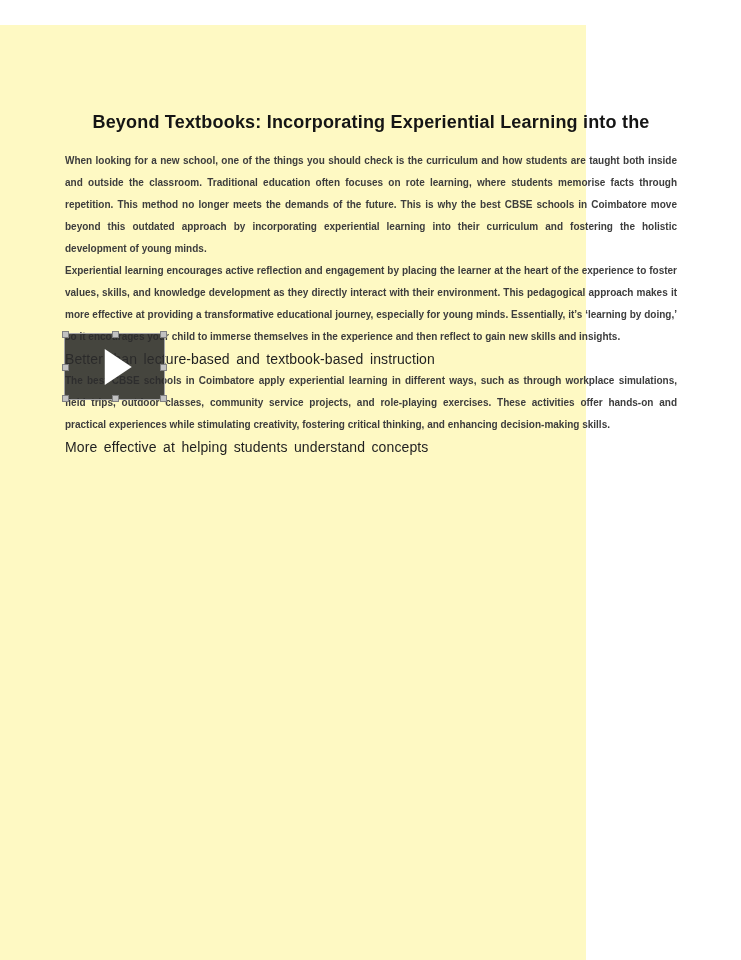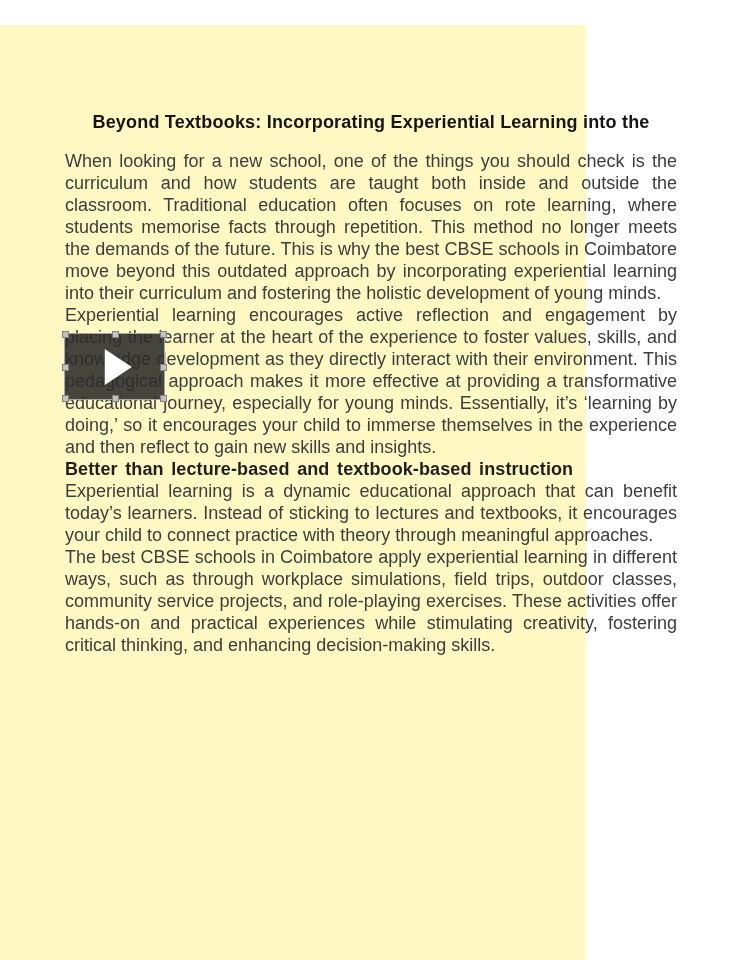--- a/index.html
+++ b/index.html
@@ -30,34 +30,35 @@
     margin-top: 82px;
     font-size: 18px;
     font-weight: bold;
     color: #151515;
     text-align: center;
     line-height: 31px;
     letter-spacing: 0.2px;
   }
   .doc-title .t-line { display: block; }
   p.body-para {
-    font-size: 18px;
+    font-size: 10px;
     color: #3d3d3d;
     line-height: 22px;
     text-align: justify;
     margin: 0;
+    font-weight: bold;
   }
   .p1 { margin-top: 30px; }
   .p2 { margin-top: 29px; }
   .p3 { margin-top: 21px; }
   .p4 { margin-top: 29px; }
   .p5 { margin-top: 21px; }
   h2.section-heading {
-    font-size: 18px;
-    font-weight: bold;
+    font-size: 14px;
+    font-weight: normal;
     color: #1f1f1f;
     line-height: 22px;
     margin: 0;
     word-spacing: 2.5px;
     letter-spacing: 0.1px;
   }
   .h-1 { margin-top: 42px; }
   .h-2 { margin-top: 40px; }
 
   
@@ -111,24 +112,24 @@
     <h1 class="doc-title">
       <span class="t-line">Beyond Textbooks: Incorporating Experiential Learning into the</span>
     </h1>
 
     <p class="body-para p1">When looking for a new school, one of the things you should check is the curriculum and how students are taught both inside and outside the classroom. Traditional education often focuses on rote learning, where students memorise facts through repetition. This method no longer meets the demands of the future. This is why the best CBSE schools in Coimbatore move beyond this outdated approach by incorporating experiential learning into their curriculum and fostering the holistic development of young minds.</p>
 
     <p class="body-para p2">Experiential learning encourages active reflection and engagement by placing the learner at the heart of the experience to foster values, skills, and knowledge development as they directly interact with their environment. This pedagogical approach makes it more effective at providing a transformative educational journey, especially for young minds. Essentially, it’s ‘learning by doing,’ so it encourages your child to immerse themselves in the experience and then reflect to gain new skills and insights.</p>
 
     <h2 class="section-heading h-1">Better than lecture-based and textbook-based instruction</h2>
 
-    <p class="body-para p3">Experiential learning is a dynamic educational approach that can benefit today’s learners. Instead of sticking to lectures and textbooks, it encourages your child to connect practice with theory through meaningful approaches.</p>
 
     <p class="body-para p4">The best CBSE schools in Coimbatore apply experiential learning in different ways, such as through workplace simulations, field trips, outdoor classes, community service projects, and role-playing exercises. These activities offer hands-on and practical experiences while stimulating creativity, fostering critical thinking, and enhancing decision-making skills.</p>
 
+    <h2 class="section-heading h-2">More effective at helping students understand concepts</h2>
 
 
   </div>
 
   <div class="video-btn">
     <span class="play-tri"></span>
     <span class="handle h-tl"></span>
     <span class="handle h-tm"></span>
     <span class="handle h-tr"></span>
     <span class="handle h-ml"></span>

